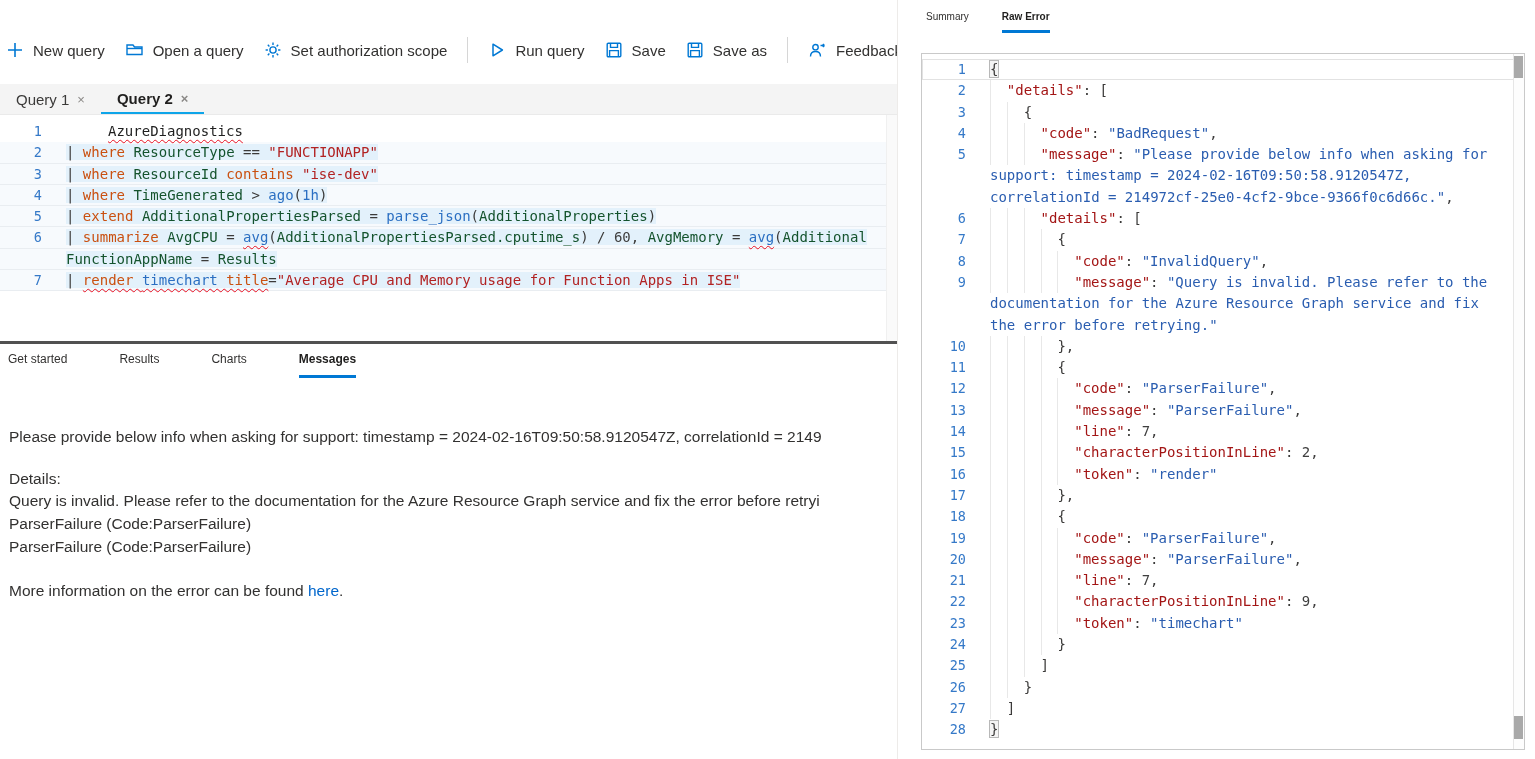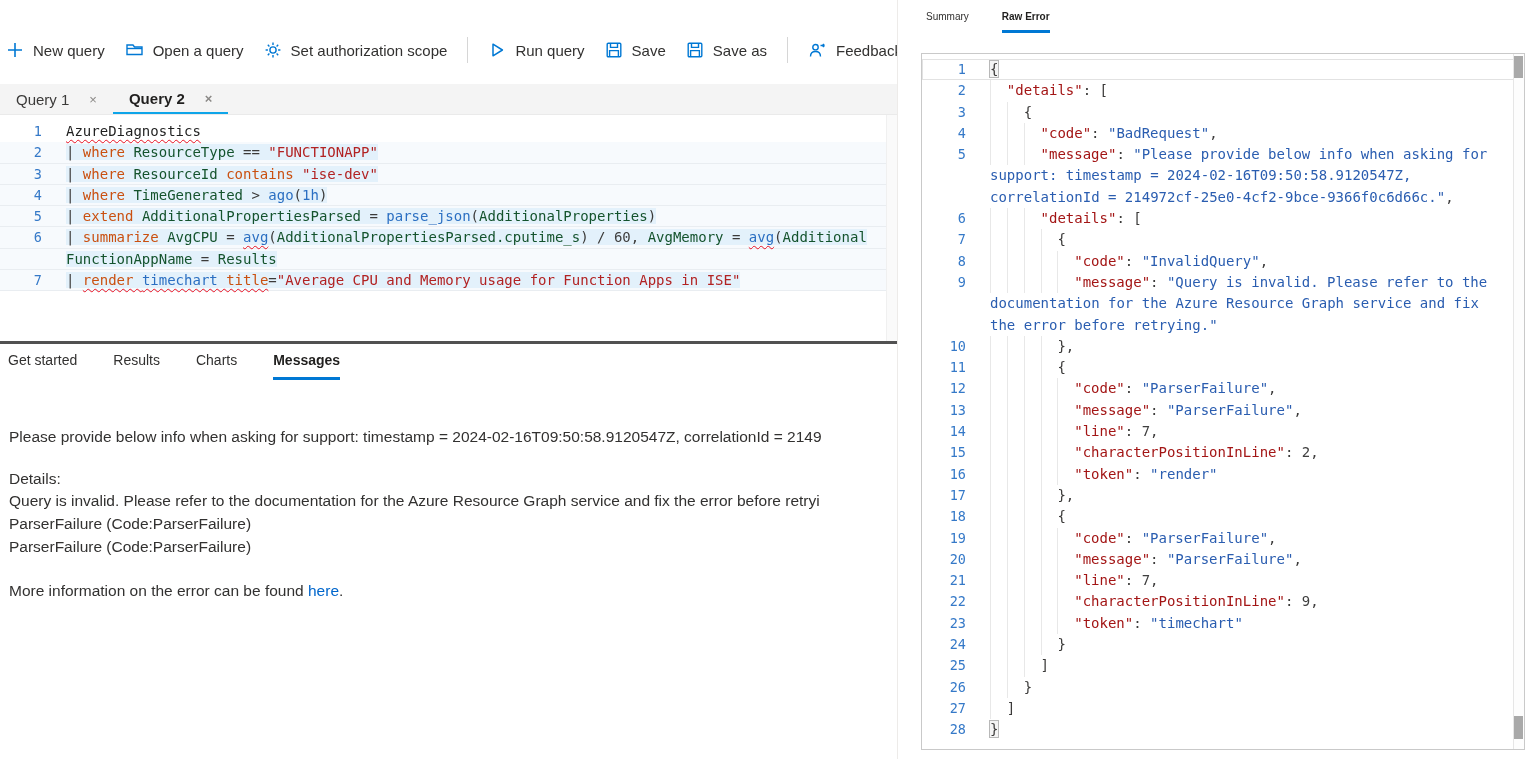--- a/index.html
+++ b/index.html
@@ -8,52 +8,52 @@
 
   
   .left-pane { position:absolute; left:0; top:0; width:897px; height:630px; overflow:hidden; background:#fff; }
 
   .toolbar { position:absolute; left:6px; top:28px; height:44px; display:flex; align-items:center; gap:20px; white-space:nowrap; }
   .tb-item { display:flex; align-items:center; gap:9px; font-size:15px; color:#323130; cursor:pointer; }
   .tb-item svg { display:block; }
   .tb-sep { width:1px; height:26px; background:#D6D6D6; }
 
   .tabbar { position:absolute; left:0; top:84px; width:897px; height:31px; background:#F4F4F4; display:flex; align-items:stretch; border-bottom:1px solid #EAEAEA; }
-  .qtab { display:flex; align-items:center; gap:20px; padding:0 16px; font-size:15px; color:#3B3A39; cursor:pointer; }
+  .qtab { display:flex; align-items:center; gap:8px; padding:0 16px; font-size:15px; color:#3B3A39; cursor:pointer; }
   .qtab .close { color:#8A8886; font-size:13px; }
   .qtab.active { font-weight:bold; color:#201F1E; border-bottom:2px solid #0ea5e9; }
 
   
   .crow { display:flex; line-height:21.3px; height:21.3px; white-space:pre;
           font-family:"DejaVu Sans Mono", monospace; font-size:14px; }
   .crow .ln { flex:0 0 42px; text-align:right; color:#3579C8; margin-right:24px; font-size:13.5px; }
   .crow .ctext { white-space:pre; }
   .guide { display:inline-block; width:2ch; height:21.3px; vertical-align:top; border-left:1px solid #E8E8E8; }
 
   .query-editor { position:absolute; left:0; top:115px; width:897px; height:226px; background:#fff; padding-top:6px; overflow:hidden; }
   .query-editor .crow.sel { background:#F7FAFD; box-shadow:inset 0 -1px 0 #E9EDF1; }
   .query-editor .hl { background:#E3F1FB; }
   .qe-scroll { position:absolute; right:0; top:115px; width:11px; height:226px; background:#FAFAFA; border-left:1px solid #F0F0F0; }
 
   
-  .tbl { color:#1F1F1F; }
+  .tbl { color:#1F1F1F;margin-left:42px; }
   .pipe,.op,.pt { color:#3B3A39; }
   .kw { color:#CA5010; }
   .col { color:#14532d; }
   .fn { color:#2B6FC2; }
   .str { color:#B22222; }
   .num,.jnum { color:#404040; }
   .key { color:#A31515; }
   .val { color:#2A5DB0; }
   .sq { text-decoration:underline wavy #E81123 1px; text-underline-offset:3px; }
   .brk { border:1px solid #B8B8B8; background:#F4F4F4; margin:-1px; }
 
   .splitter { position:absolute; left:0; top:341px; width:897px; height:3px; background:#515151; cursor:row-resize; }
 
-  .results-tabs { position:absolute; left:8px; top:352px; display:flex; gap:36px; font-size:14px; }
+  .results-tabs { position:absolute; left:8px; top:352px; display:flex; gap:52px; font-size:12px; }
   .rtab { padding-bottom:9px; color:#323130; cursor:pointer; }
   .rtab.active { font-weight:bold; color:#201F1E; border-bottom:3px solid #0078D4; }
 
   .messages { position:absolute; left:9px; top:0; width:888px; font-size:15.5px; color:#323130; }
   .msg-line { position:absolute; left:0; white-space:nowrap; overflow:hidden; width:888px; }
   .msg-link { color:#0066CC; text-decoration:none; cursor:pointer; }
 
   
   .right-pane { position:absolute; left:897px; top:0; width:638px; height:759px; background:#fff; border-left:1px solid #EDEBE9; }
   .err-tabs { position:absolute; left:28px; top:11px; display:flex; gap:33px; font-size:10px; }

